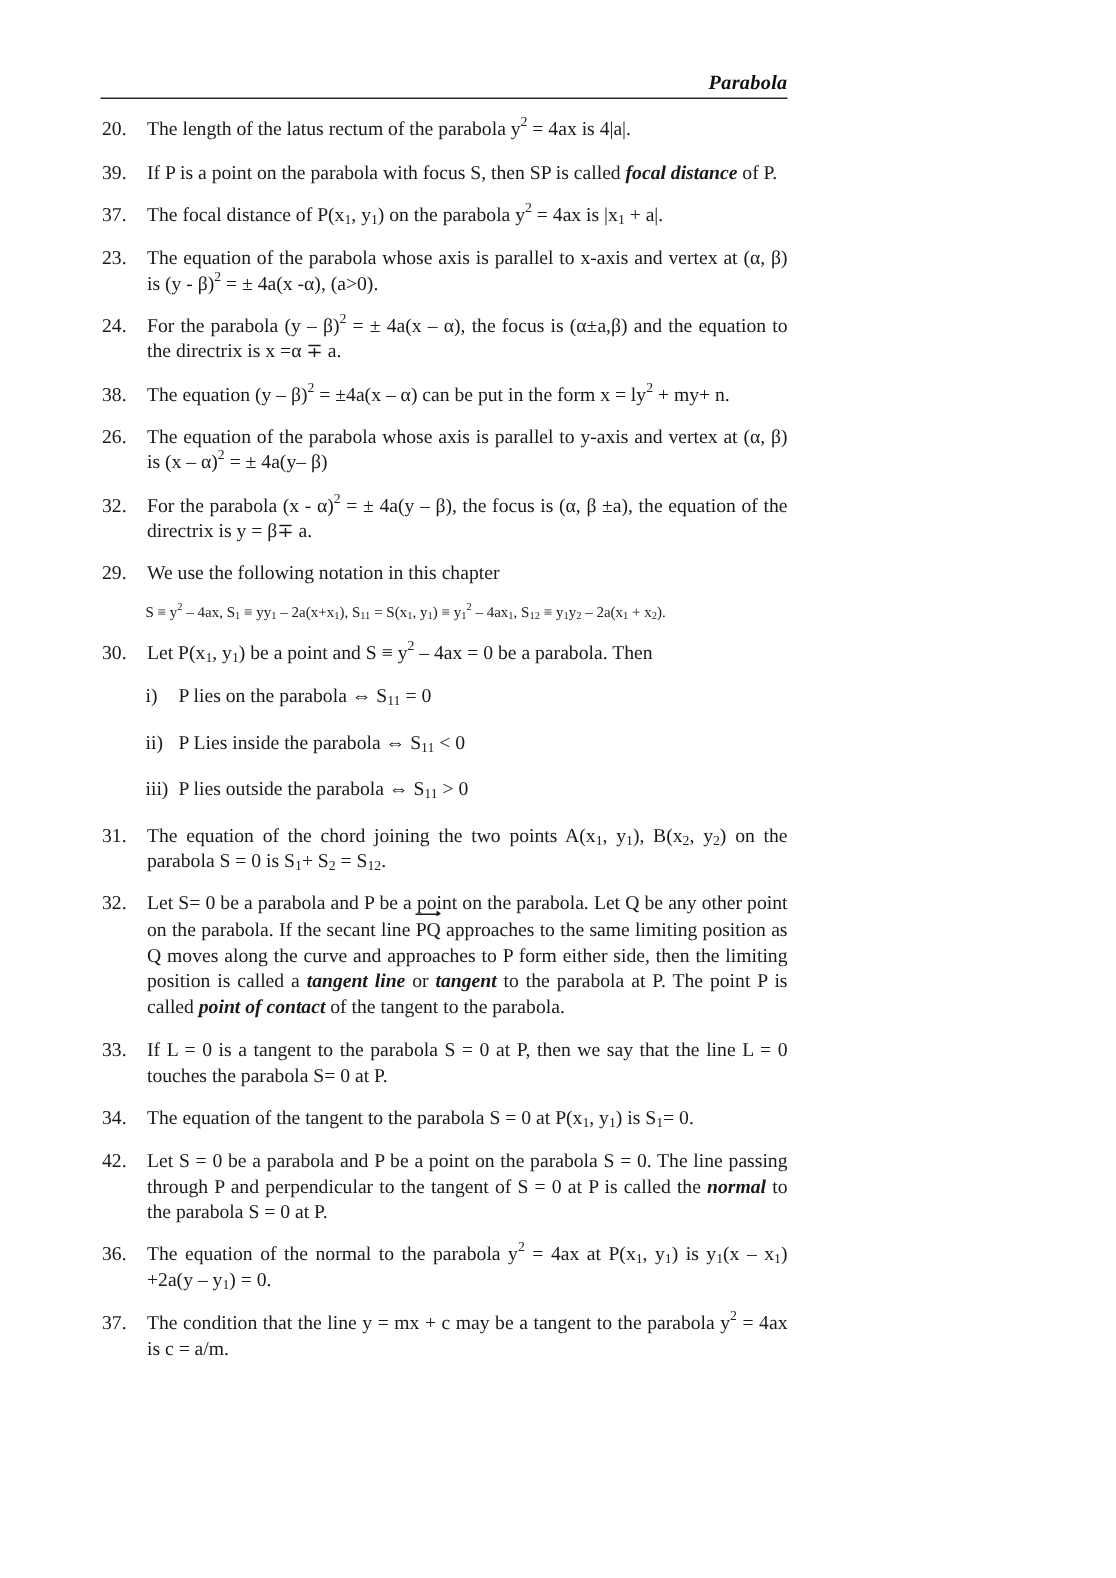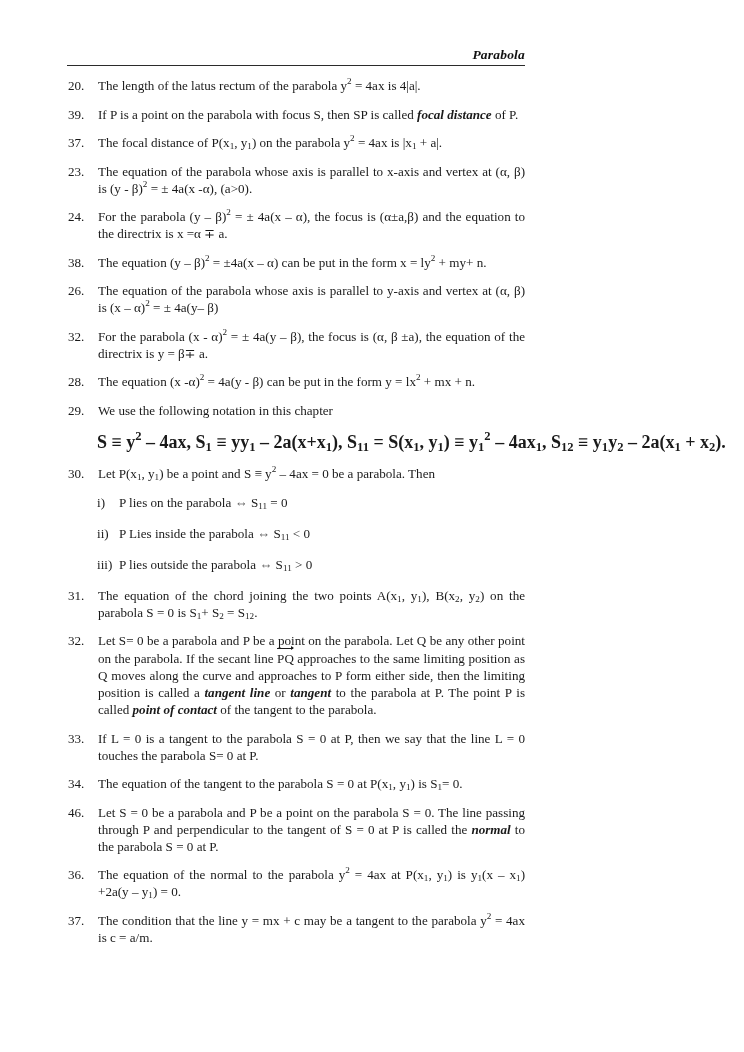--- a/index.html
+++ b/index.html
@@ -54,24 +54,23 @@
   }
   .item-body {
     flex: 1 1 auto;
     text-align: justify;
     text-justify: inter-word;
   }
   
   .formula {
     margin: 12px 0 11px 0;
     padding-left: 30px;
-    font-size: 18px;
+    font-size: 10px;
     line-height: 1.3;
     white-space: nowrap;
-    font-weight: bold;
   }
   
   .sublist {
     margin: 0 0 11.5px 0;
   }
   .subitem {
     display: flex;
     align-items: flex-start;
     font-size: 13.1px;
     line-height: 1.3;
@@ -140,24 +139,20 @@
         <div class="item-num">38.</div>
         <div class="item-body">The equation (y – β)<sup>2</sup> =  ±4a(x – α) can be put in the form x = ly<sup>2</sup> + my+ n.</div>
       </div>
       <div class="item">
         <div class="item-num">26.</div>
         <div class="item-body">The equation of the parabola whose axis is parallel to y-axis and vertex at (α, β) is (x – α)<sup>2</sup> = ± 4a(y– β)</div>
       </div>
       <div class="item">
         <div class="item-num">32.</div>
         <div class="item-body">For the parabola (x - α)<sup>2</sup> = ± 4a(y – β), the focus is (α, β ±a), the equation of the directrix is y = β∓ a.</div>
-      </div>
-      <div class="item">
-        <div class="item-num">28.</div>
-        <div class="item-body">The equation (x -α)<sup>2</sup> = 4a(y - β) can be put in the form y = lx<sup>2</sup> + mx + n.</div>
       </div>
       <div class="item">
         <div class="item-num">29.</div>
         <div class="item-body">We use the following notation in this chapter</div>
       </div>
       <div class="formula">S ≡ y<sup>2</sup> – 4ax, S<sub>1</sub> ≡ yy<sub>1</sub> – 2a(x+x<sub>1</sub>), S<sub>11</sub> = S(x<sub>1</sub>, y<sub>1</sub>) ≡ y<sub>1</sub><sup>2</sup> – 4ax<sub>1</sub>, S<sub>12</sub> ≡ y<sub>1</sub>y<sub>2</sub> – 2a(x<sub>1</sub> + x<sub>2</sub>).</div>
       <div class="item">
         <div class="item-num">30.</div>
         <div class="item-body">Let P(x<sub>1</sub>, y<sub>1</sub>) be a point and S ≡ y<sup>2</sup> – 4ax = 0 be a parabola. Then</div>
       </div>
@@ -185,21 +180,21 @@
       </div>
       <div class="item">
         <div class="item-num">33.</div>
         <div class="item-body">If L = 0 is a tangent to the parabola S = 0 at P, then we say that the line L = 0 touches the parabola S= 0 at P.</div>
       </div>
       <div class="item">
         <div class="item-num">34.</div>
         <div class="item-body">The equation of the tangent to the parabola S = 0 at P(x<sub>1</sub>, y<sub>1</sub>) is S<sub>1</sub>= 0.</div>
       </div>
       <div class="item">
-        <div class="item-num">46.</div>
+        <div class="item-num">42.</div>
         <div class="item-body">Let S = 0 be a parabola and P be a point on the parabola S  = 0. The line passing through P and perpendicular to the tangent of S = 0 at P is called the <span class="bi">normal</span> to the parabola S = 0 at P.</div>
       </div>
       <div class="item">
         <div class="item-num">36.</div>
         <div class="item-body">The equation of the normal to the parabola  y<sup>2</sup> = 4ax at P(x<sub>1</sub>, y<sub>1</sub>) is y<sub>1</sub>(x – x<sub>1</sub>) +2a(y – y<sub>1</sub>)  = 0.</div>
       </div>
       <div class="item">
         <div class="item-num">37.</div>
         <div class="item-body">The condition that the line y = mx + c may be a tangent to the parabola y<sup>2</sup> = 4ax is c = a/m.</div>
       </div>

